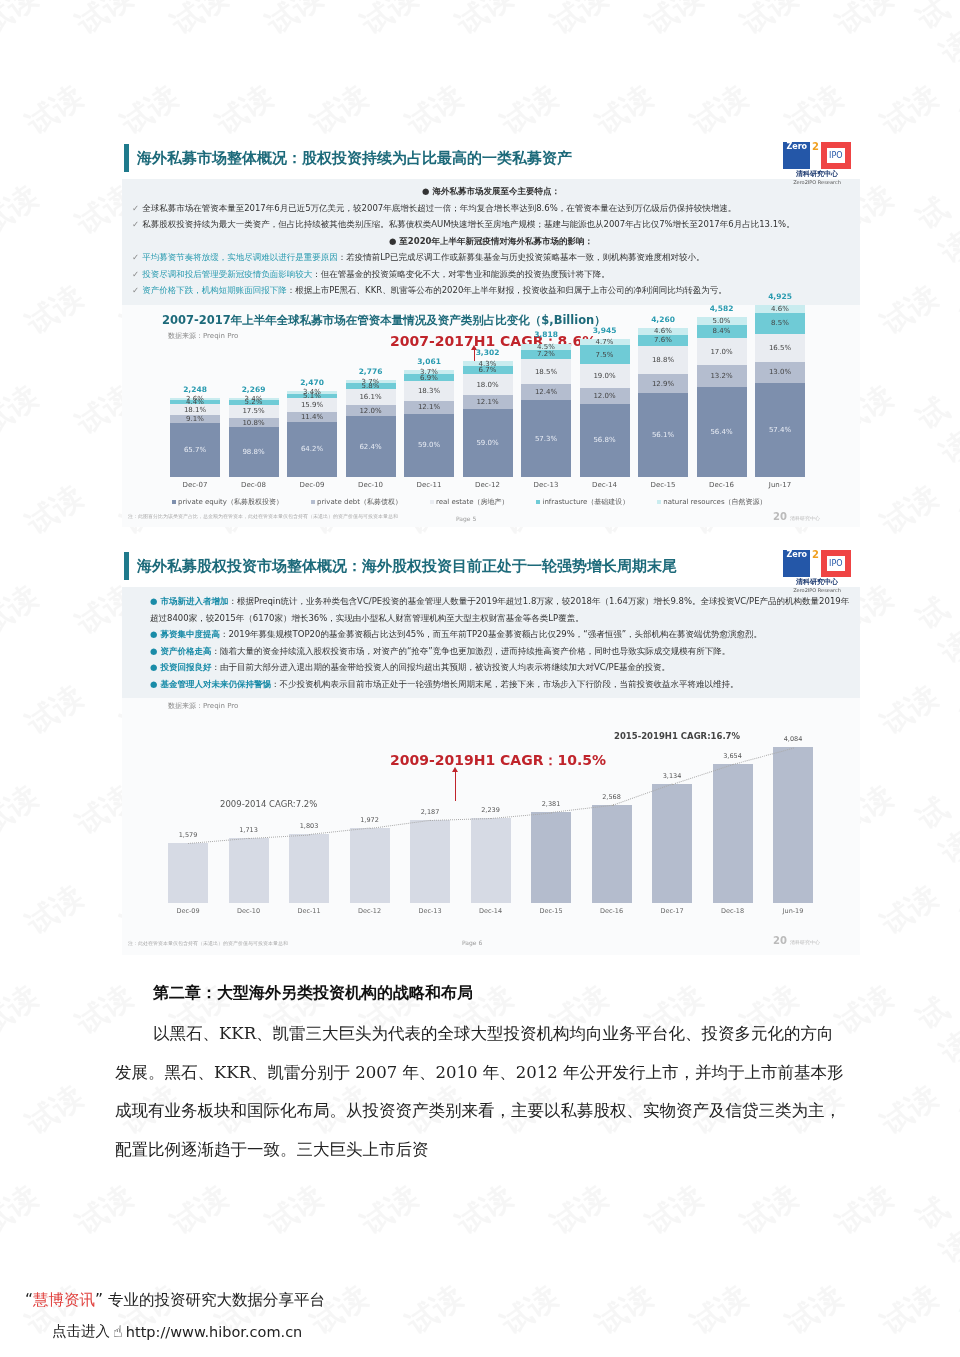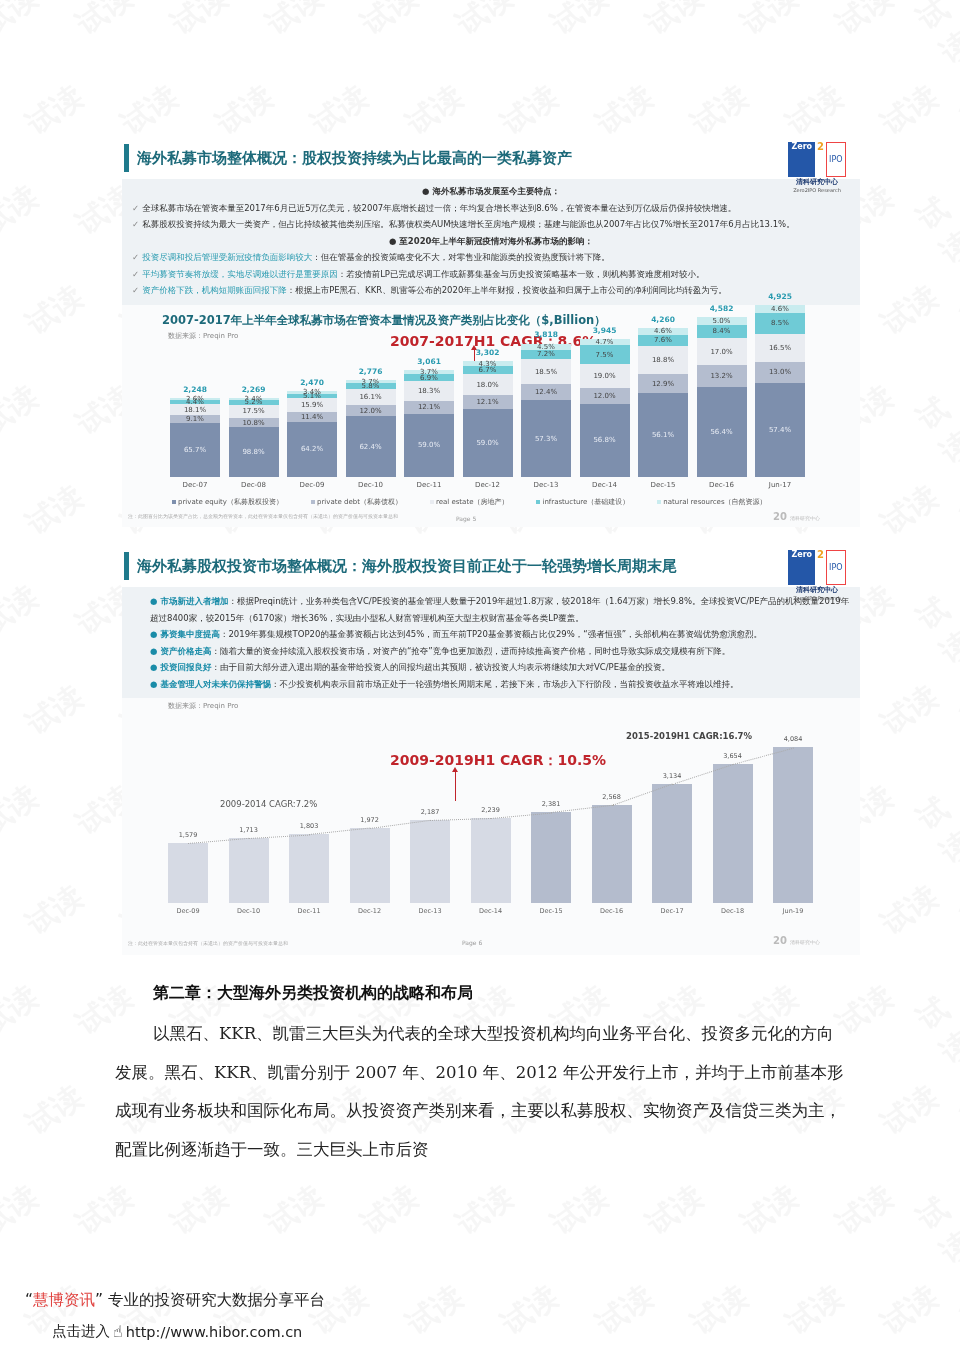--- a/index.html
+++ b/index.html
@@ -8,21 +8,21 @@
   .slide { position: absolute; left: 122px; width: 738px; background: #fafbfc; }
   .slide1 { top: 137px; height: 390px; }
   .slide2 { top: 545px; height: 410px; }
 
   .slide-head { position: relative; height: 42px; background: #ffffff; display: flex; align-items: center; }
   .head-bar { width: 5px; height: 28px; background: #1f7a8c; margin-left: 2px; margin-right: 8px; }
   .head-title { font-size: 15px; font-weight: bold; color: #1d6a7a; }
   .logo { position: absolute; right: 8px; top: 5px; width: 70px; text-align: center; }
   .logo-top { display: flex; justify-content: center; gap: 2px; }
   .logo-zero { background: #2457a8; color: #fff; font-size: 8px; font-weight: bold; padding: 0 3px; }
-  .logo-ipo { border: 1px solid #ef4444; color: #2457a8; font-size: 8px; padding: 12px 2px; }
+  .logo-ipo { border: 6px solid #ef4444; color: #2457a8; font-size: 8px; padding: 3px 2px; }
   .logo-2 { color: #f0a020; font-size: 10px; font-weight: bold; line-height: 10px; }
   .logo-cn { font-size: 7px; color: #1d3a70; font-weight: bold; }
   .logo-en { font-size: 5px; color: #555; }
 
   .info-box { background: #eef2f5; padding: 4px 10px 6px 10px; font-size: 8.5px; line-height: 16.5px; color: #333; }
   .info-center { text-align: center; font-weight: bold; color: #333; }
   .check { color: #888; margin-right: 3px; }
   .hl { color: #2a9bb0; }
   .dot { color: #1a8ca8; margin-right: 3px; }
   .hl2 { color: #1a8ca8; font-weight: bold; }
@@ -52,21 +52,21 @@
   .foot-logo { position: absolute; right: 40px; font-size: 10px; color: #bbb; font-weight: bold; }
   .foot-logo span { font-size: 5px; font-weight: normal; margin-left: 3px; }
 
   .bars2 { position: absolute; left: 46px; top: 190px; width: 680px; height: 168px; }
   .bar2 { position: absolute; bottom: 0; width: 40px; }
   .bar2.early { background: #d6dae4; }
   .bar2.late { background: #b4bccd; }
   .total2 { position: absolute; font-size: 6.5px; color: #555; width: 40px; text-align: center; }
   .xlab2 { position: absolute; font-size: 6.5px; color: #666; width: 60px; text-align: center; }
   .cagr-gray { position: absolute; font-size: 8.5px; color: #555; }
-  .cagr-dark { position: absolute; font-size: 8.5px; font-weight: bold; color: #444; margin-left: 12px; }
+  .cagr-dark { position: absolute; font-size: 8.5px; font-weight: bold; color: #444; }
   .trend { position: absolute; border-top: 1px dotted #aaa; transform-origin: 0 0; }
 
   .chapter { position: absolute; left: 153px; top: 983px; font-size: 16px; font-weight: bold; color: #111; font-family: "DejaVu Serif", serif; }
   .para { position: absolute; left: 115px; top: 1015px; width: 735px; font-size: 16.5px; line-height: 38.5px; color: #222; font-family: "DejaVu Serif", serif; text-indent: 38px; }
 
   .promo { position: absolute; left: 25px; top: 1290px; font-size: 15.5px; color: #222; }
   .promo .red { color: #e0413e; }
   .promo-link { position: absolute; left: 52px; top: 1322px; font-size: 14.5px; color: #222; display: flex; align-items: center; gap: 3px; }
   .hand-icon { font-size: 16px; }
 
@@ -244,22 +244,22 @@
       </div>
       <div class="logo-cn">清科研究中心</div>
       <div class="logo-en">Zero2IPO Research</div>
     </div>
   </div>
   <div class="info-box">
     <div class="info-center">● 海外私募市场发展至今主要特点：</div>
     <div><span class="check">✓</span><span>全球私募市场在管资本量至2017年6月已近5万亿美元，较2007年底增长超过一倍；年均复合增长率达到8.6%，在管资本量在达到万亿级后仍保持较快增速。</span></div>
     <div><span class="check">✓</span><span>私募股权投资持续为最大一类资产，但占比持续被其他类别压缩。私募债权类AUM快速增长至房地产规模；基建与能源也从2007年占比仅7%增长至2017年6月占比13.1%。</span></div>
     <div class="info-center">● 至2020年上半年新冠疫情对海外私募市场的影响：</div>
+    <div><span class="check">✓</span><span class="hl">平均募资节奏将放缓，实地尽调难以进行是重要原因</span><span>：若疫情前LP已完成尽调工作或新募集基金与历史投资策略基本一致，则机构募资难度相对较小。</span></div>
     <div><span class="check">✓</span><span class="hl">投资尽调和投后管理受新冠疫情负面影响较大</span><span>：但在管基金的投资策略变化不大，对零售业和能源类的投资热度预计将下降。</span></div>
-    <div><span class="check">✓</span><span class="hl">平均募资节奏将放缓，实地尽调难以进行是重要原因</span><span>：若疫情前LP已完成尽调工作或新募集基金与历史投资策略基本一致，则机构募资难度相对较小。</span></div>
     <div><span class="check">✓</span><span class="hl">资产价格下跌，机构短期账面回报下降</span><span>：根据上市PE黑石、KKR、凯雷等公布的2020年上半年财报，投资收益和归属于上市公司的净利润同比均转盈为亏。</span></div>
   </div>
   <div class="chart-title">2007-2017年上半年全球私募市场在管资本量情况及资产类别占比变化（$,Billion）</div>
   <div class="chart-src">数据来源：Preqin Pro</div>
   <div class="cagr-red" style="left:268px; top:196px;">2007-2017H1 CAGR：8.6%</div>
   <div class="arrow-up" style="left:352px; top:212px; height:20px;"></div>
   <div class="bars1" id="bars1">
       <div class="bar1" style="left: 0px; height: 78.68px;">
         <div class="seg seg-pe" style="height: 67px;">65.7%</div>
         <div class="seg seg-pd" style="height: 7.15988px;">9.1%</div>

